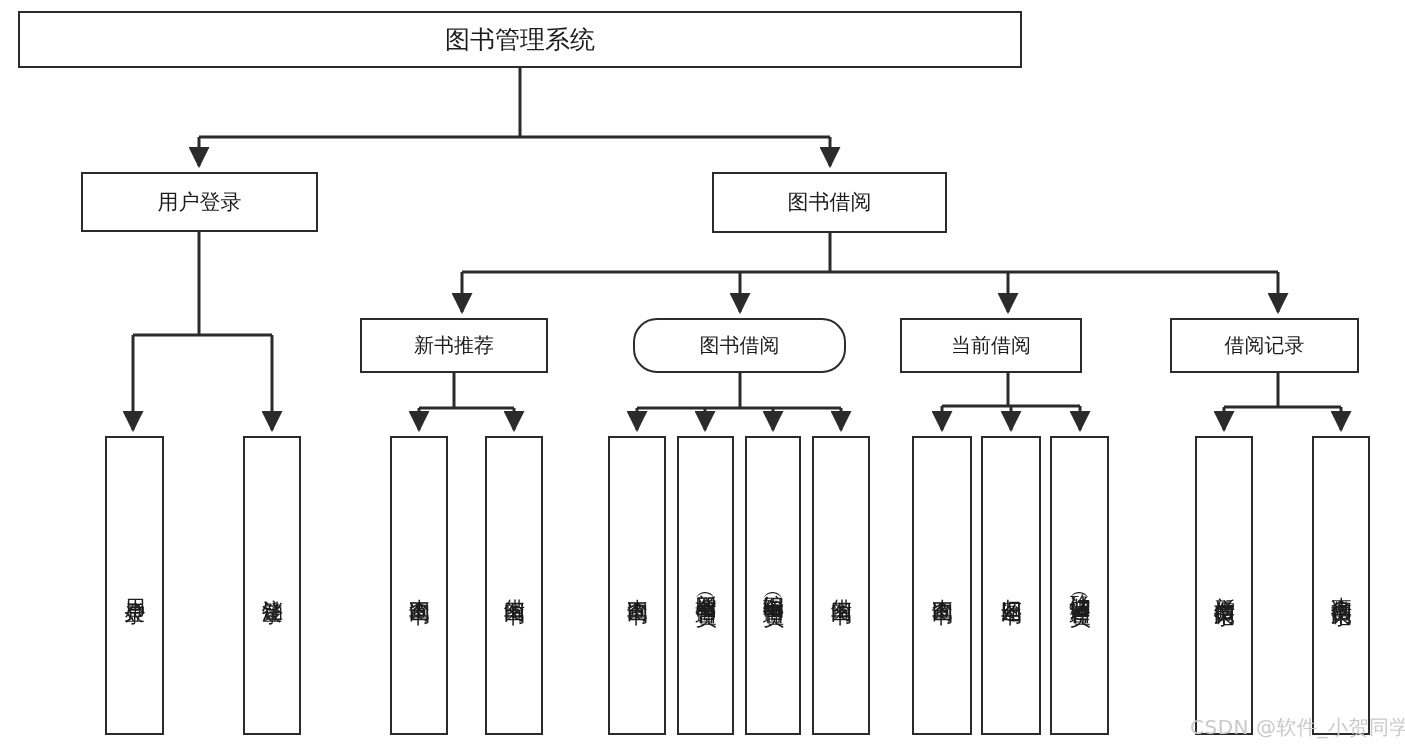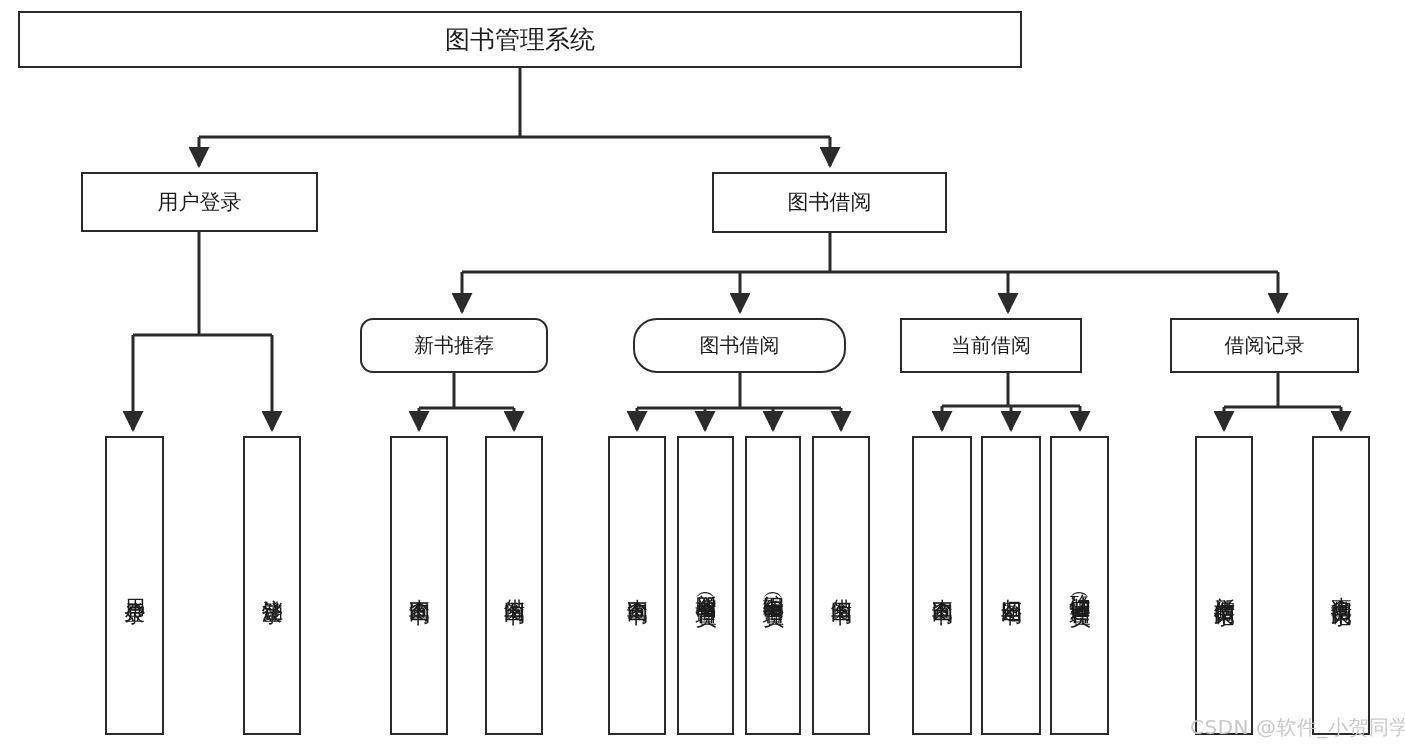--- a/index.html
+++ b/index.html
@@ -128,21 +128,21 @@
     <span class="label">图书管理系统</span>
   </div>
 
   <div class="node node-l1" style="left:81px; top:172px; width:237px; height:60px;">
     <span class="label">用户登录</span>
   </div>
   <div class="node node-l1" style="left:712px; top:172px; width:235px; height:61px;">
     <span class="label">图书借阅</span>
   </div>
 
-  <div class="node node-l2" style="left:360px; top:318px; width:188px; height:55px;border-radius:13px;">
+  <div class="node node-l2" style="left:360px; top:318px; width:188px; height:55px;">
     <span class="label">新书推荐</span>
   </div>
   <div class="node node-l2" style="left:633px; top:318px; width:213px; height:55px;border-radius:24px;">
     <span class="label">图书借阅</span>
   </div>
   <div class="node node-l2" style="left:900px; top:318px; width:182px; height:55px;">
     <span class="label">当前借阅</span>
   </div>
   <div class="node node-l2" style="left:1170px; top:318px; width:189px; height:55px;">
     <span class="label">借阅记录</span>

